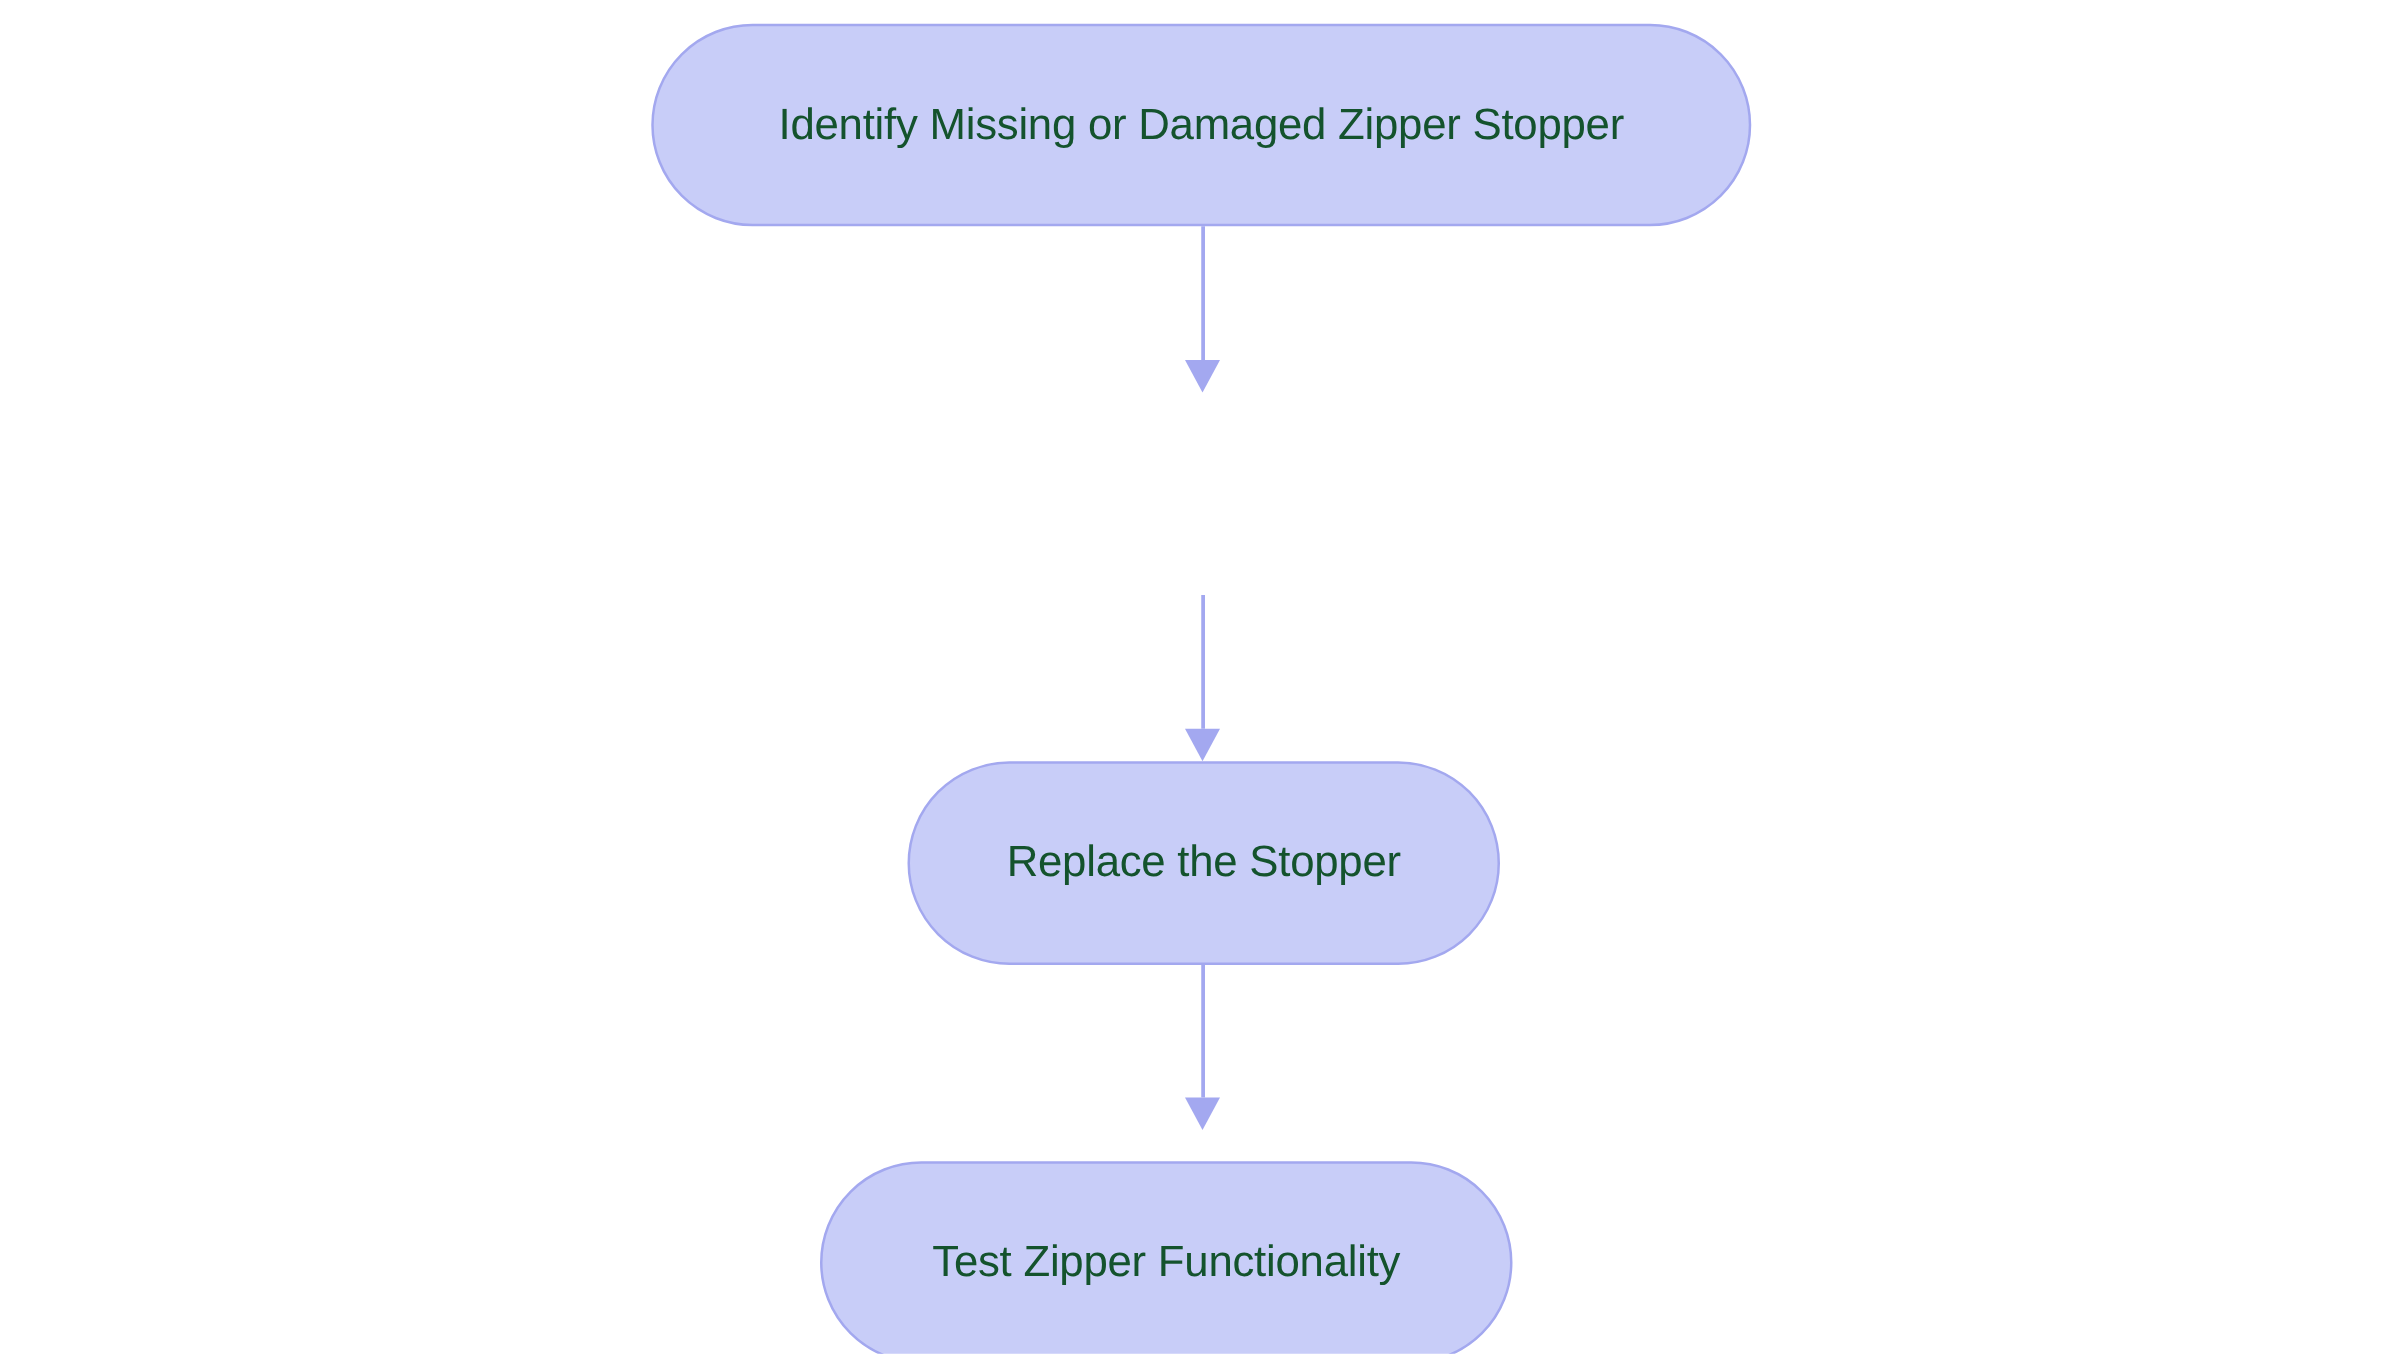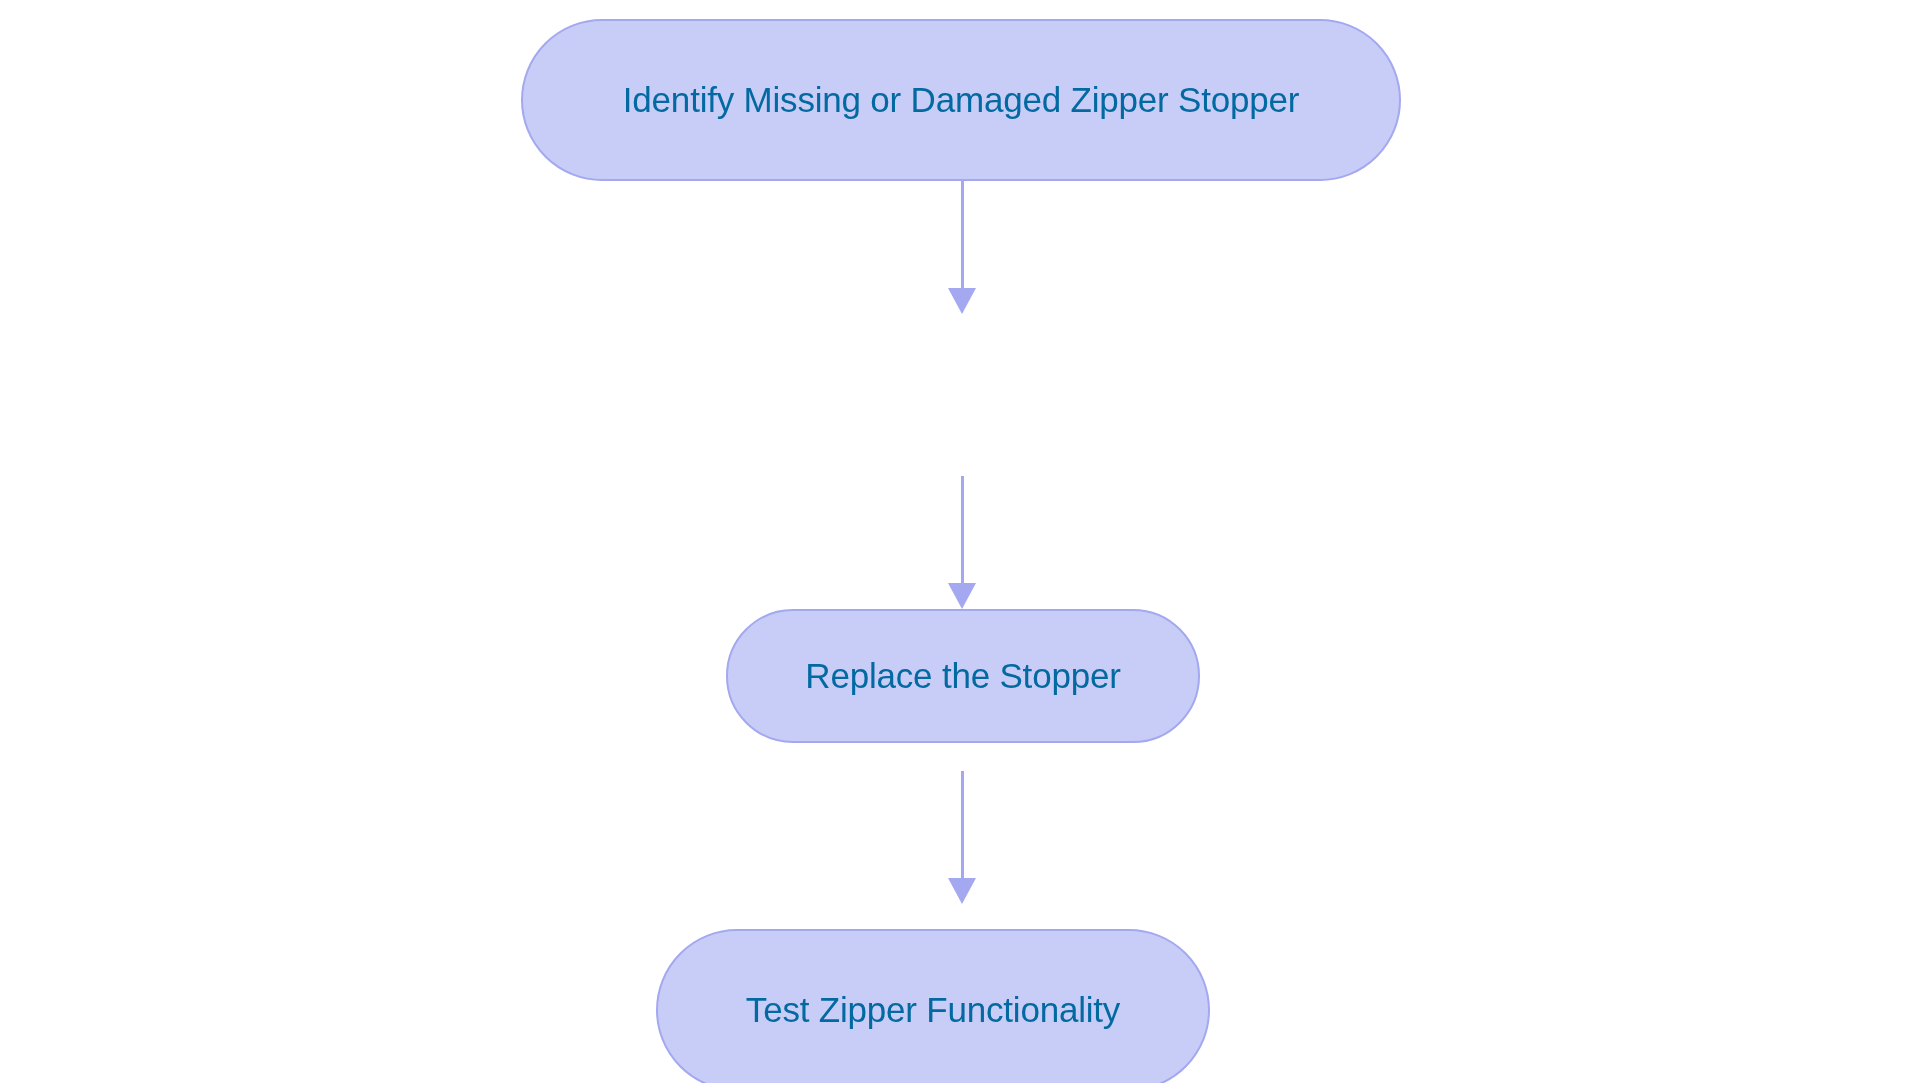--- a/index.html
+++ b/index.html
@@ -28,21 +28,21 @@
     box-sizing: border-box;
     display: flex;
     align-items: center;
     justify-content: center;
     background: #c8cdf8;
     border: 2px solid #a3a8ef;
     border-radius: 90px;
     z-index: 2;
   }
   .node-label {
-    color: #0369a1;
+    color: #14532d;
     font-family: "Liberation Sans", sans-serif;
     font-weight: 400;
     font-size: 35px;
     line-height: 1.1;
     letter-spacing: -0.2px;
     white-space: nowrap;
     text-align: center;
     user-select: none;
   }
 
@@ -58,21 +58,21 @@
     left: 502px;
     top: 314px;
     width: 920px;
     height: 162px;
   }
   
   #node-replace {
     left: 726px;
     top: 609px;
     width: 474px;
-    height: 134px;
+    height: 163px;
   }
   
   #node-test {
     left: 656px;
     top: 904px;
     width: 554px;
     height: 162px;
     margin-top: 25px;
   }
 

